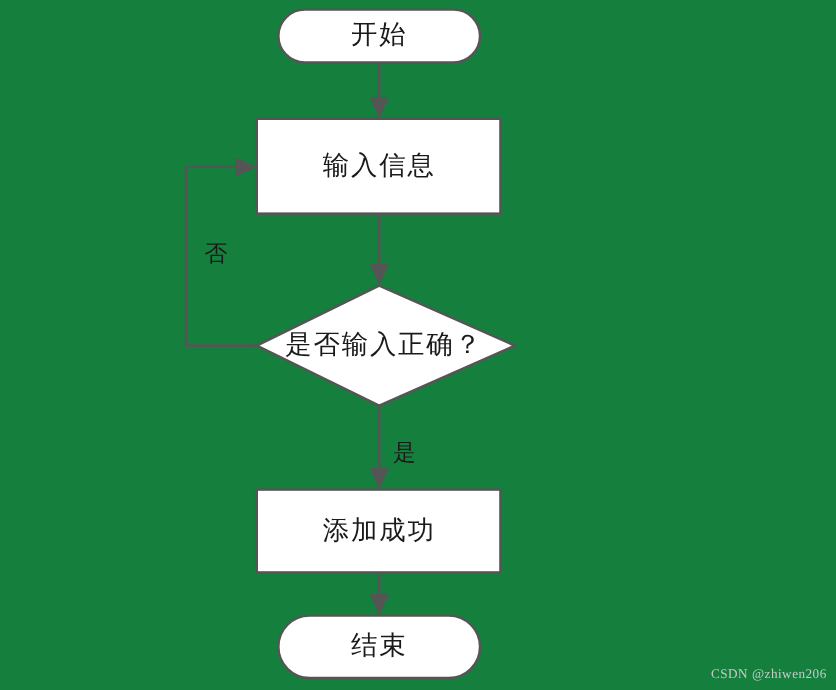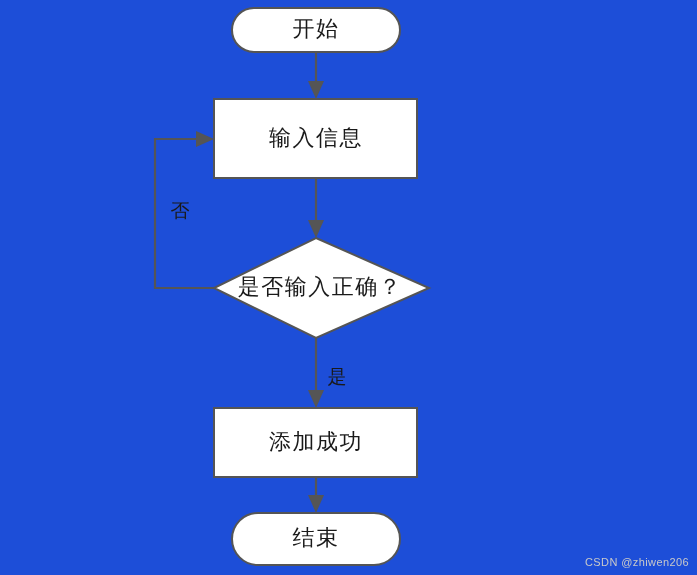--- a/index.html
+++ b/index.html
@@ -8,21 +8,21 @@
     padding: 0;
     background: #ffffff;
   }
   body {
     font-family: "Liberation Serif", "DejaVu Serif", serif;
   }
   #canvas {
     position: relative;
     width: 697px;
     height: 575px;
-    background: #1d4ed8;
+    background: #15803d;
     overflow: hidden;
   }
   #flow-svg {
     position: absolute;
     left: 0;
     top: 0;
     width: 697px;
     height: 575px;
   }
   .node-shape {
@@ -54,21 +54,21 @@
     fill: #1a1a1a;
     font-family: "Liberation Serif", "DejaVu Serif", serif;
     font-size: 19px;
     text-anchor: middle;
     dominant-baseline: middle;
   }
   .watermark {
     position: absolute;
     right: 8px;
     bottom: 7px;
-    font-family: Liberation Sans, sans-serif;
+    font-family: Liberation Serif, serif;
     font-size: 11px;
     color: #c9c9c9;
     letter-spacing: 0.4px;
     white-space: nowrap;
     user-select: none;
     margin-top: 28px;
   }
 </style>
 </head>
 <body>

